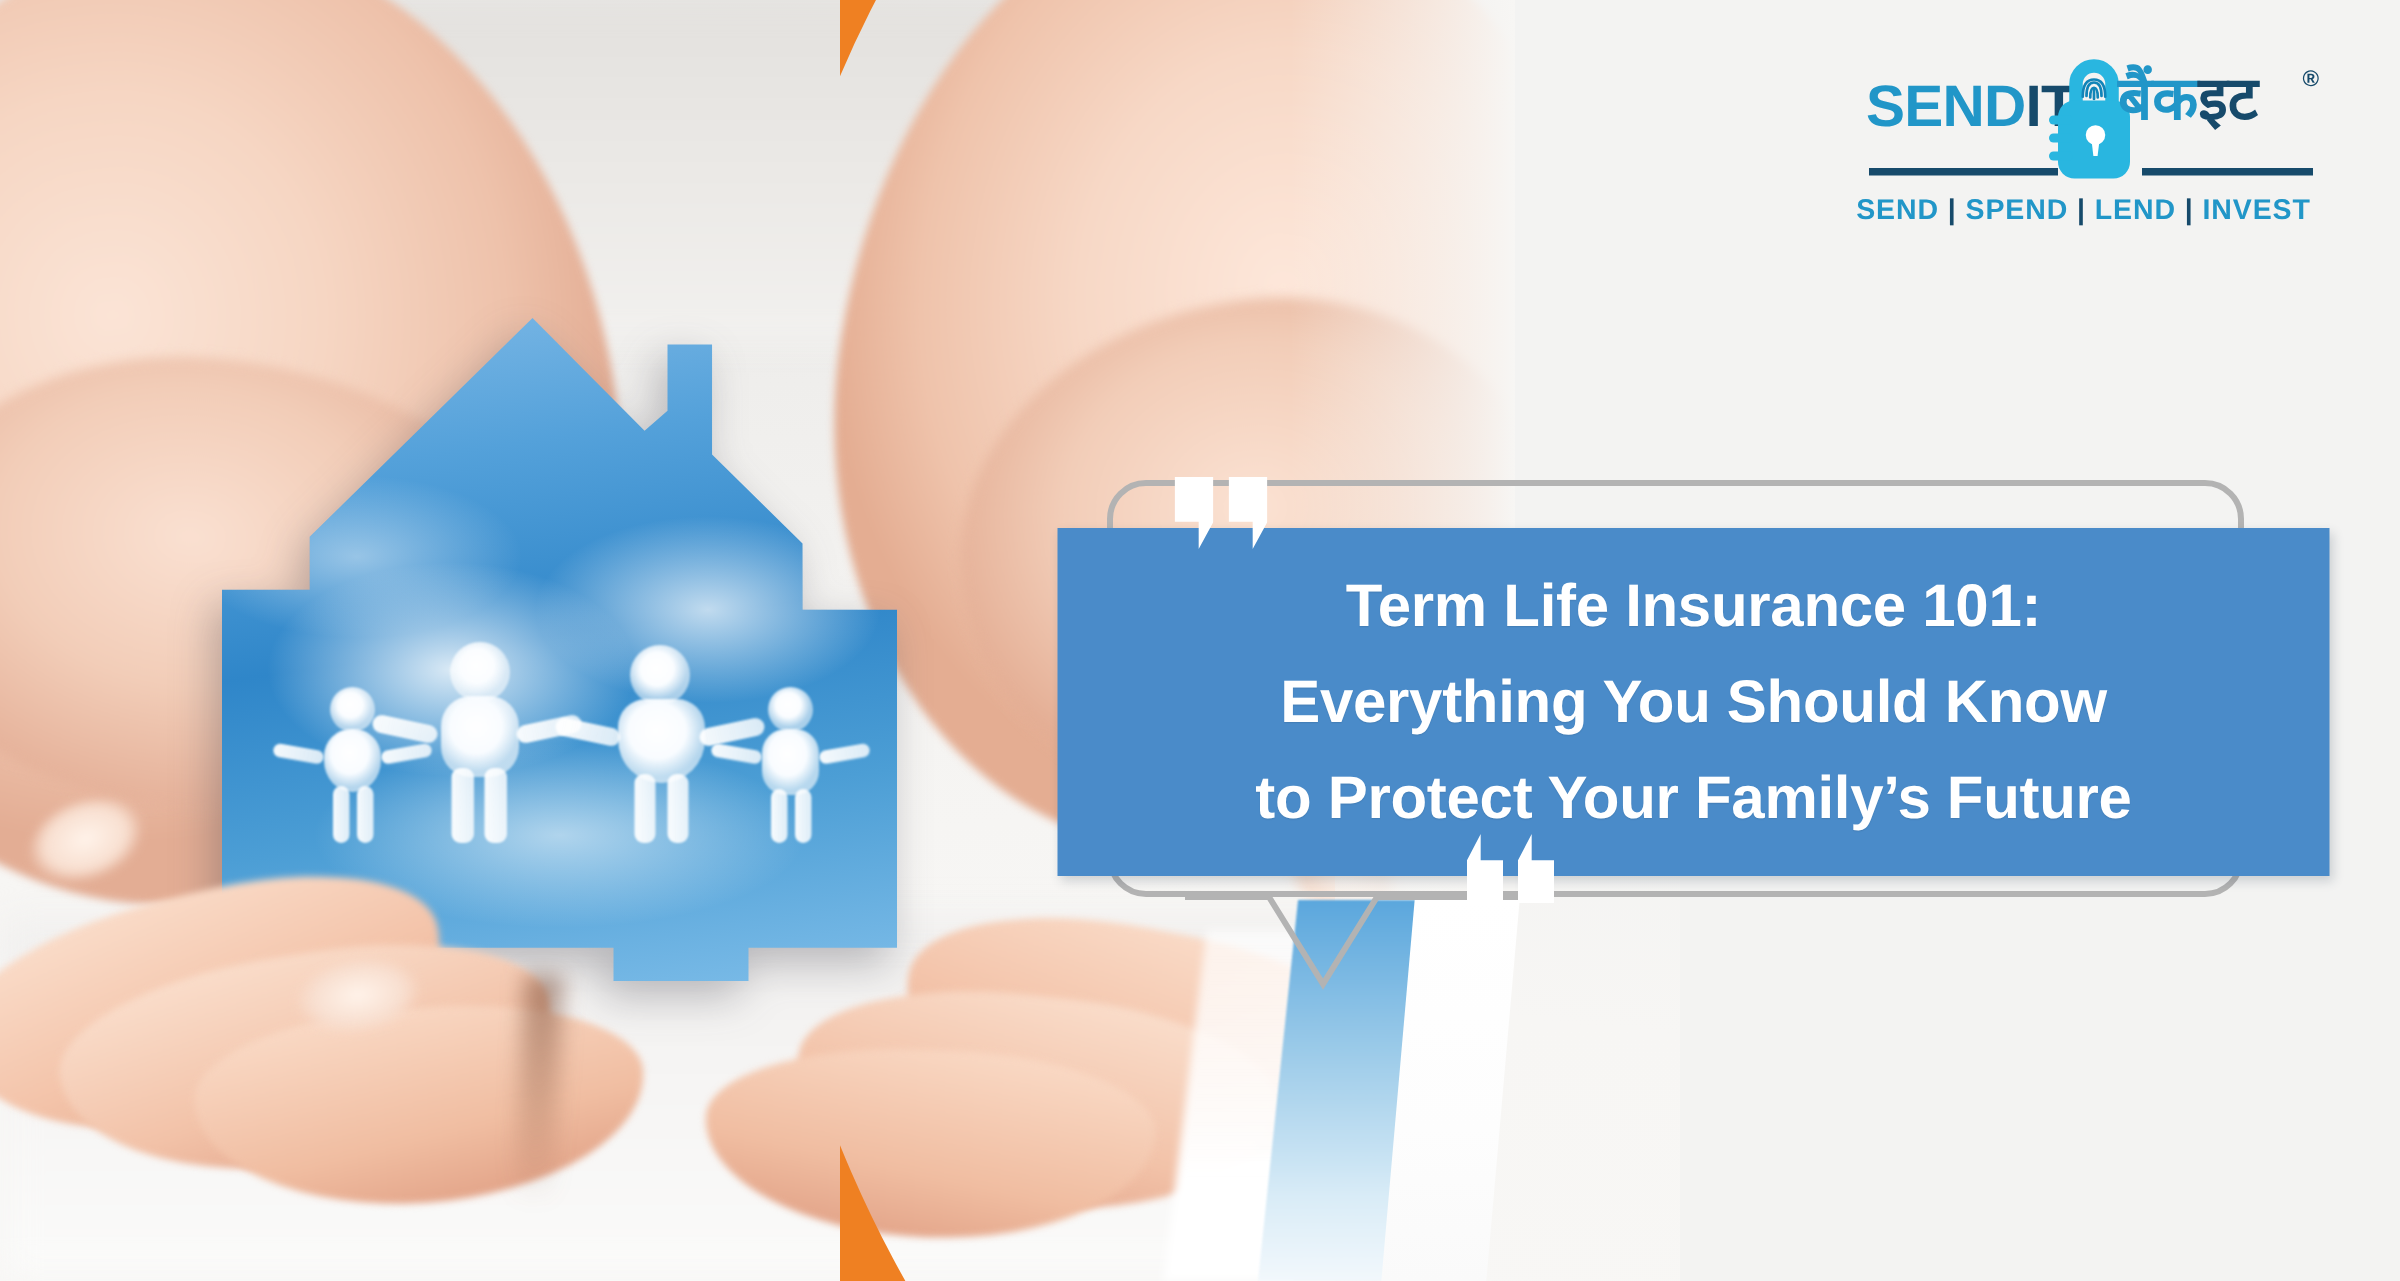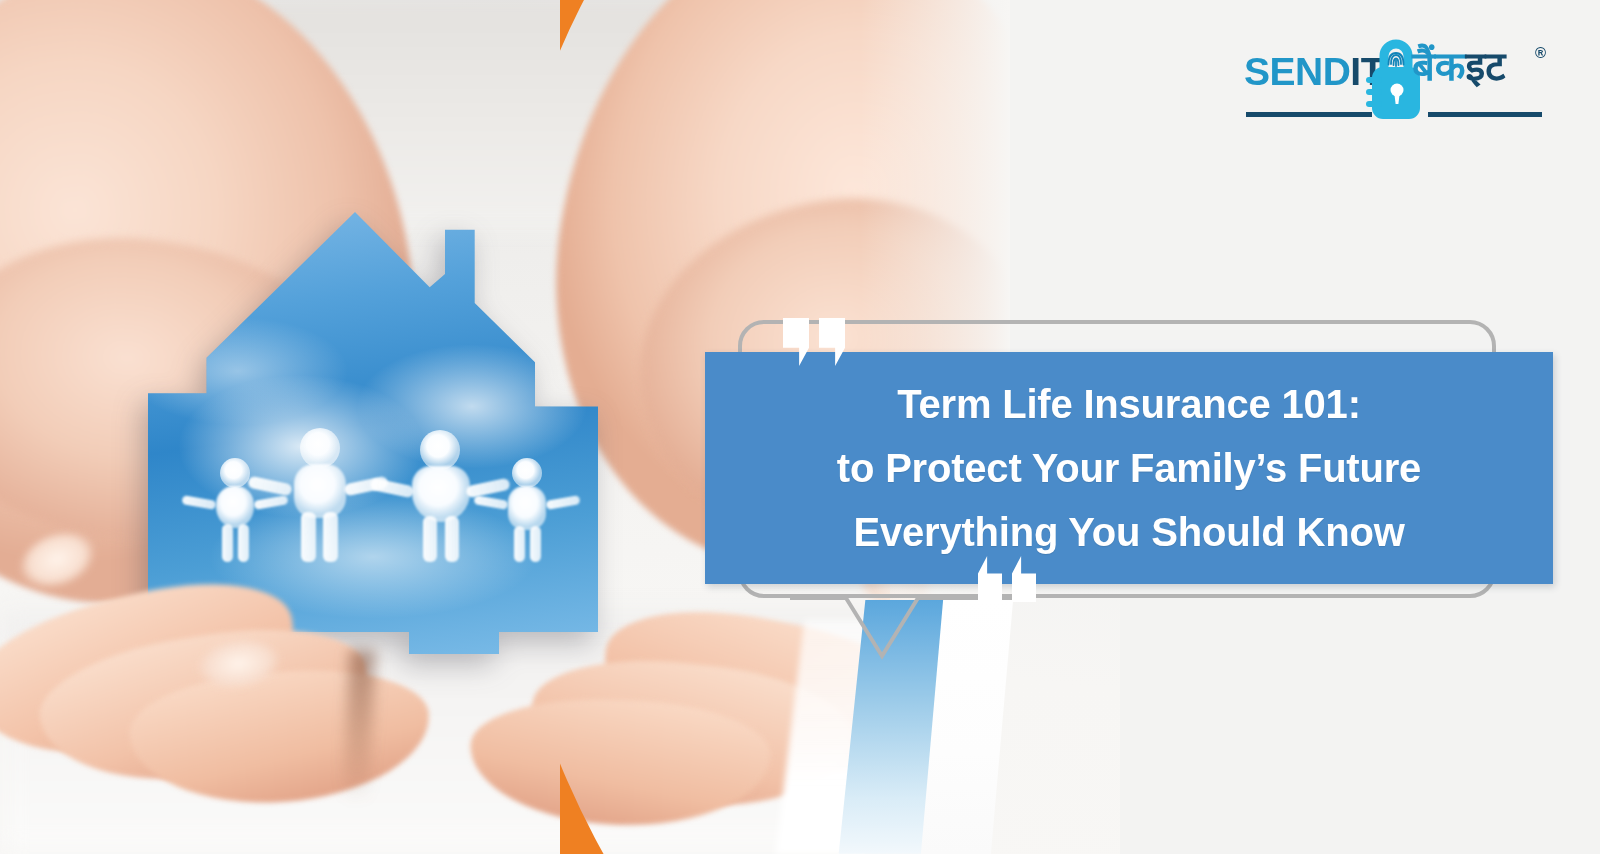--- a/index.html
+++ b/index.html
@@ -300,22 +300,22 @@
   <div class="frame"></div>
   <div class="frame-tail">
     <svg width="240" height="70" viewBox="0 0 240 70">
       <polyline points="0,4 56,4 92,62 128,4 240,4" fill="none" stroke="#b3b3b3" stroke-width="4" stroke-linejoin="miter" stroke-linecap="butt"></polyline>
     </svg>
   </div>
 
   <div class="titlebox"></div>
   <div class="title">
     <div class="ln">Term Life Insurance 101:</div>
+    <div class="ln">Everything You Should Know</div>
     <div class="ln">to Protect Your Family’s Future</div>
-    <div class="ln">Everything You Should Know</div>
   </div>
 
   <div class="qopen">
     <span class="qmark q1"></span>
       <span class="qmark q2"></span>
   </div>
   <div class="qclose">
     <span class="qmark q1"></span>
       <span class="qmark q2"></span>
   </div>
@@ -351,15 +351,24 @@
 
       <div class="logo-hindi">
         <span class="h1">बैंक</span><span class="h2">इट</span>
       </div>
 
       <div class="logo-reg">®</div>
       <div class="logo-rule-l"></div>
       <div class="logo-rule-r"></div>
     </div>
 
+    <div class="logo-tag">
+      <span>SEND</span>
+      <span class="sep">|</span>
+      <span>SPEND</span>
+      <span class="sep">|</span>
+      <span>LEND</span>
+      <span class="sep">|</span>
+      <span>INVEST</span>
+    </div>
   </div>
 
 </div>
 
 </body></html>

